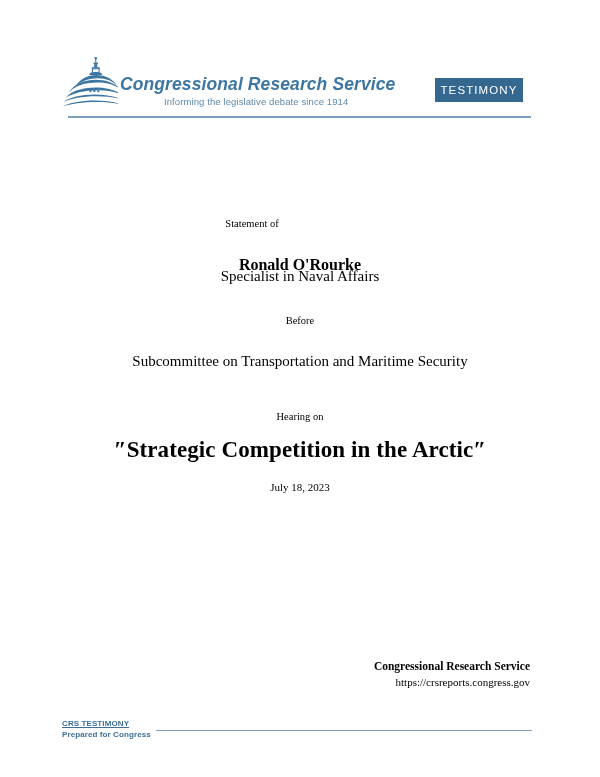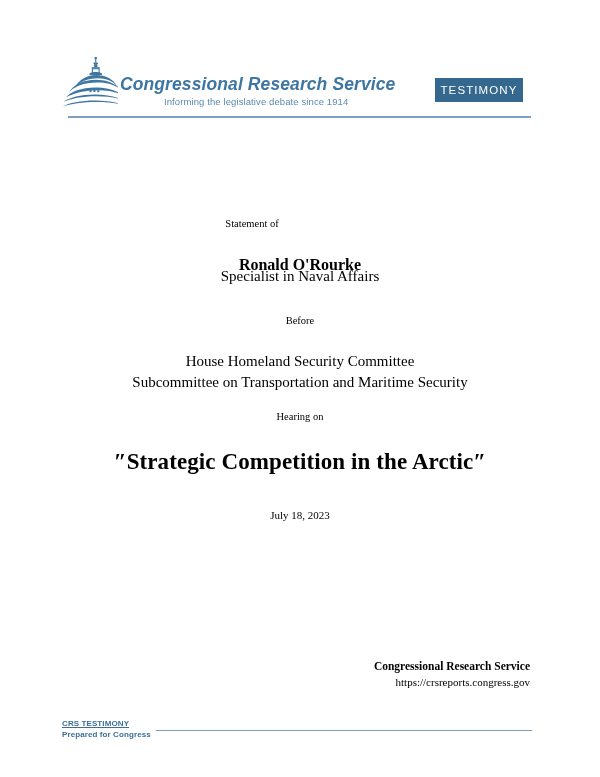--- a/index.html
+++ b/index.html
@@ -157,31 +157,31 @@
   .t-hearing-on {
     position: absolute;
     top: 410px;
     width: 600px;
     font-size: 10.5px;
     line-height: 14px;
   }
 
   .t-hearing-title {
     position: absolute;
-    top: 447px;
+    top: 435px;
     width: 600px;
     font-size: 23px;
     font-weight: bold;
     line-height: 30px;
     letter-spacing: 0.1px;
   }
 
   .t-date {
     position: absolute;
-    top: 508px;
+    top: 480px;
     width: 600px;
     font-size: 11px;
     line-height: 15px;
   }
 
   
   .crs-block {
     position: absolute;
     right: 70px;
     top: 658px;
@@ -295,21 +295,20 @@
 
     <div class="t-statement-of">Statement of</div>
 
     <div class="t-name">Ronald O'Rourke</div>
 
     <div class="t-role">Specialist in Naval Affairs</div>
 
     <div class="t-before">Before</div>
 
     <div class="t-committee">
-      <div>House Homeland Security Committee</div>
       <div>Subcommittee on Transportation and Maritime Security</div>
     </div>
 
     <div class="t-hearing-on">Hearing on</div>
 
     <div class="t-hearing-title">″Strategic Competition in the Arctic″</div>
 
     <div class="t-date">July 18, 2023</div>
   </div>
 

